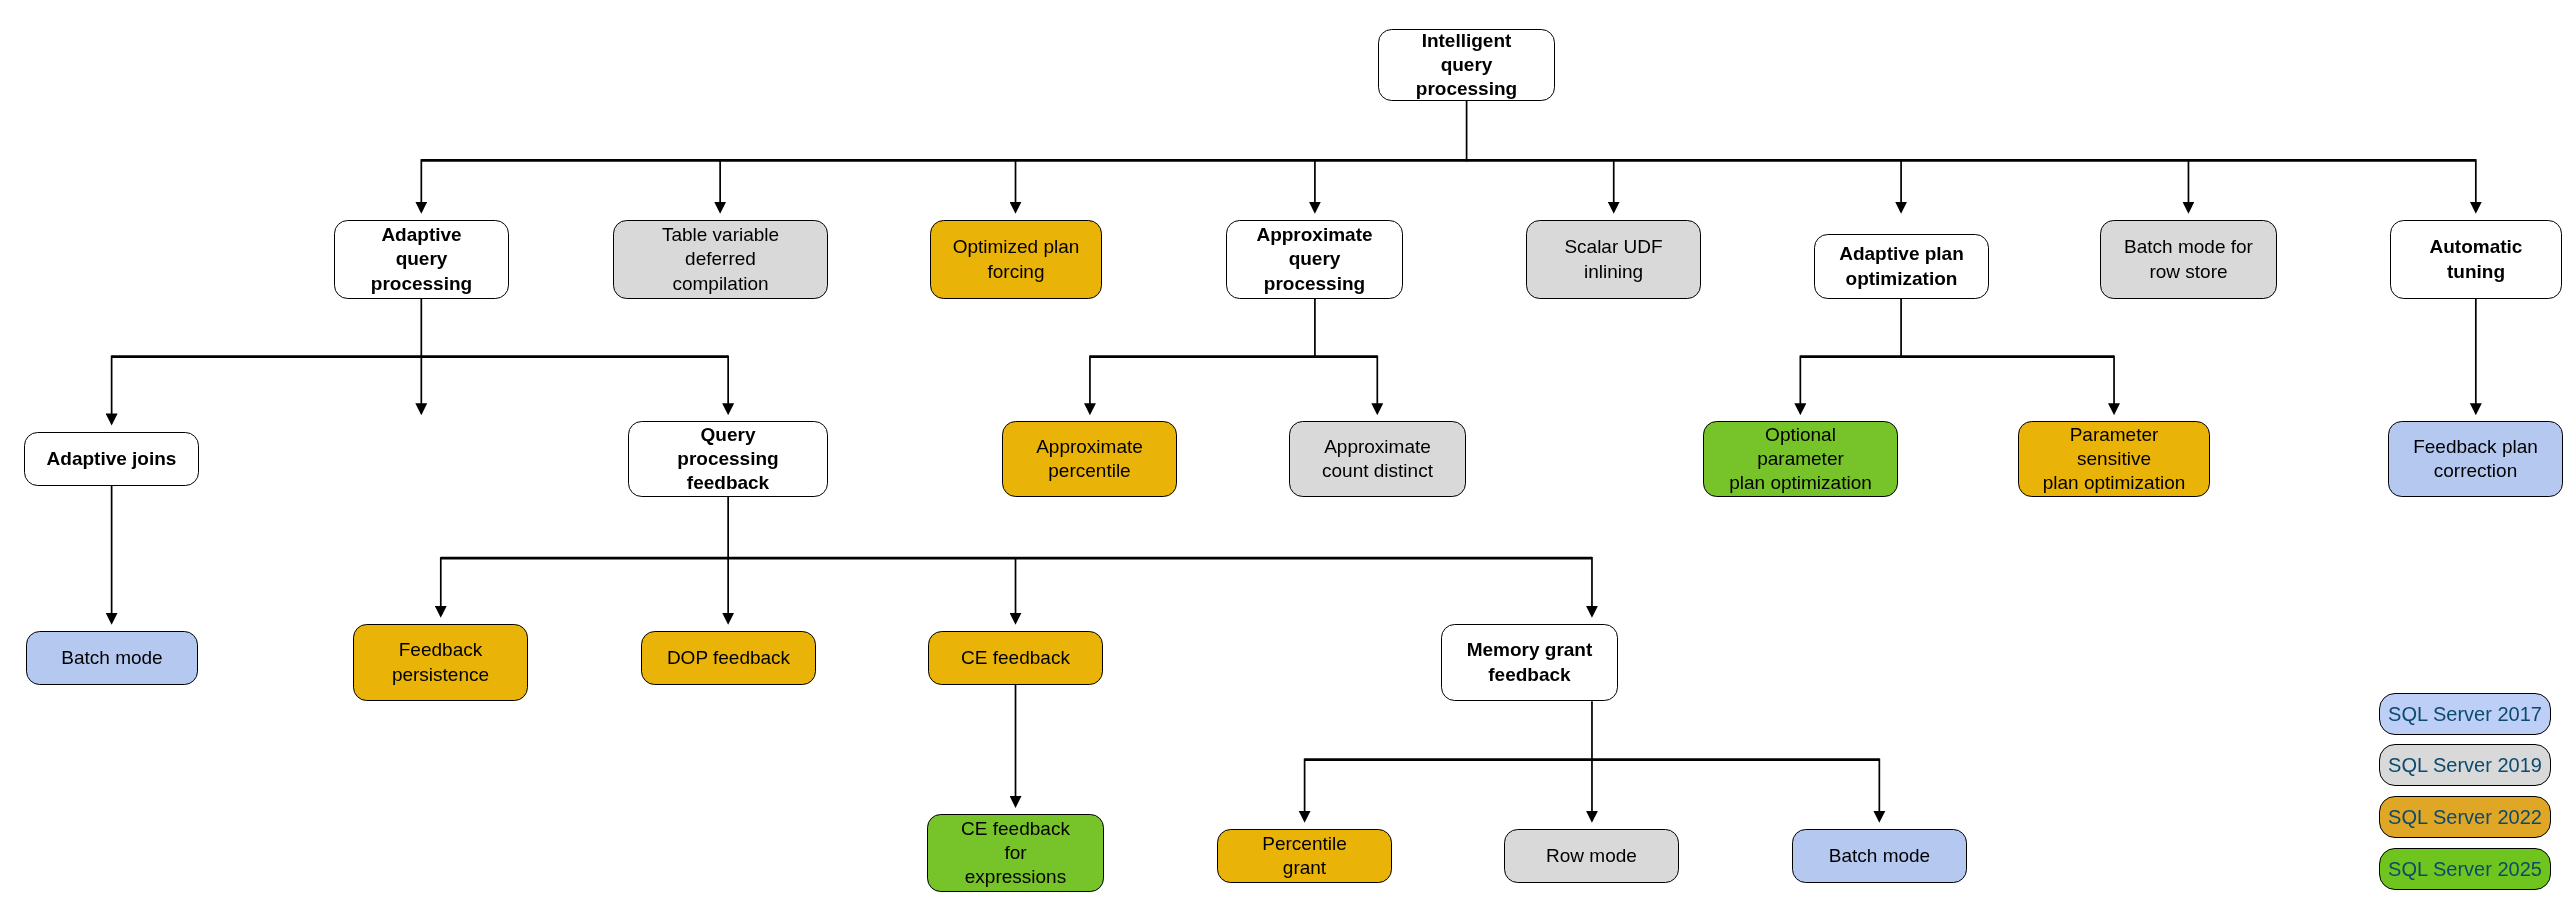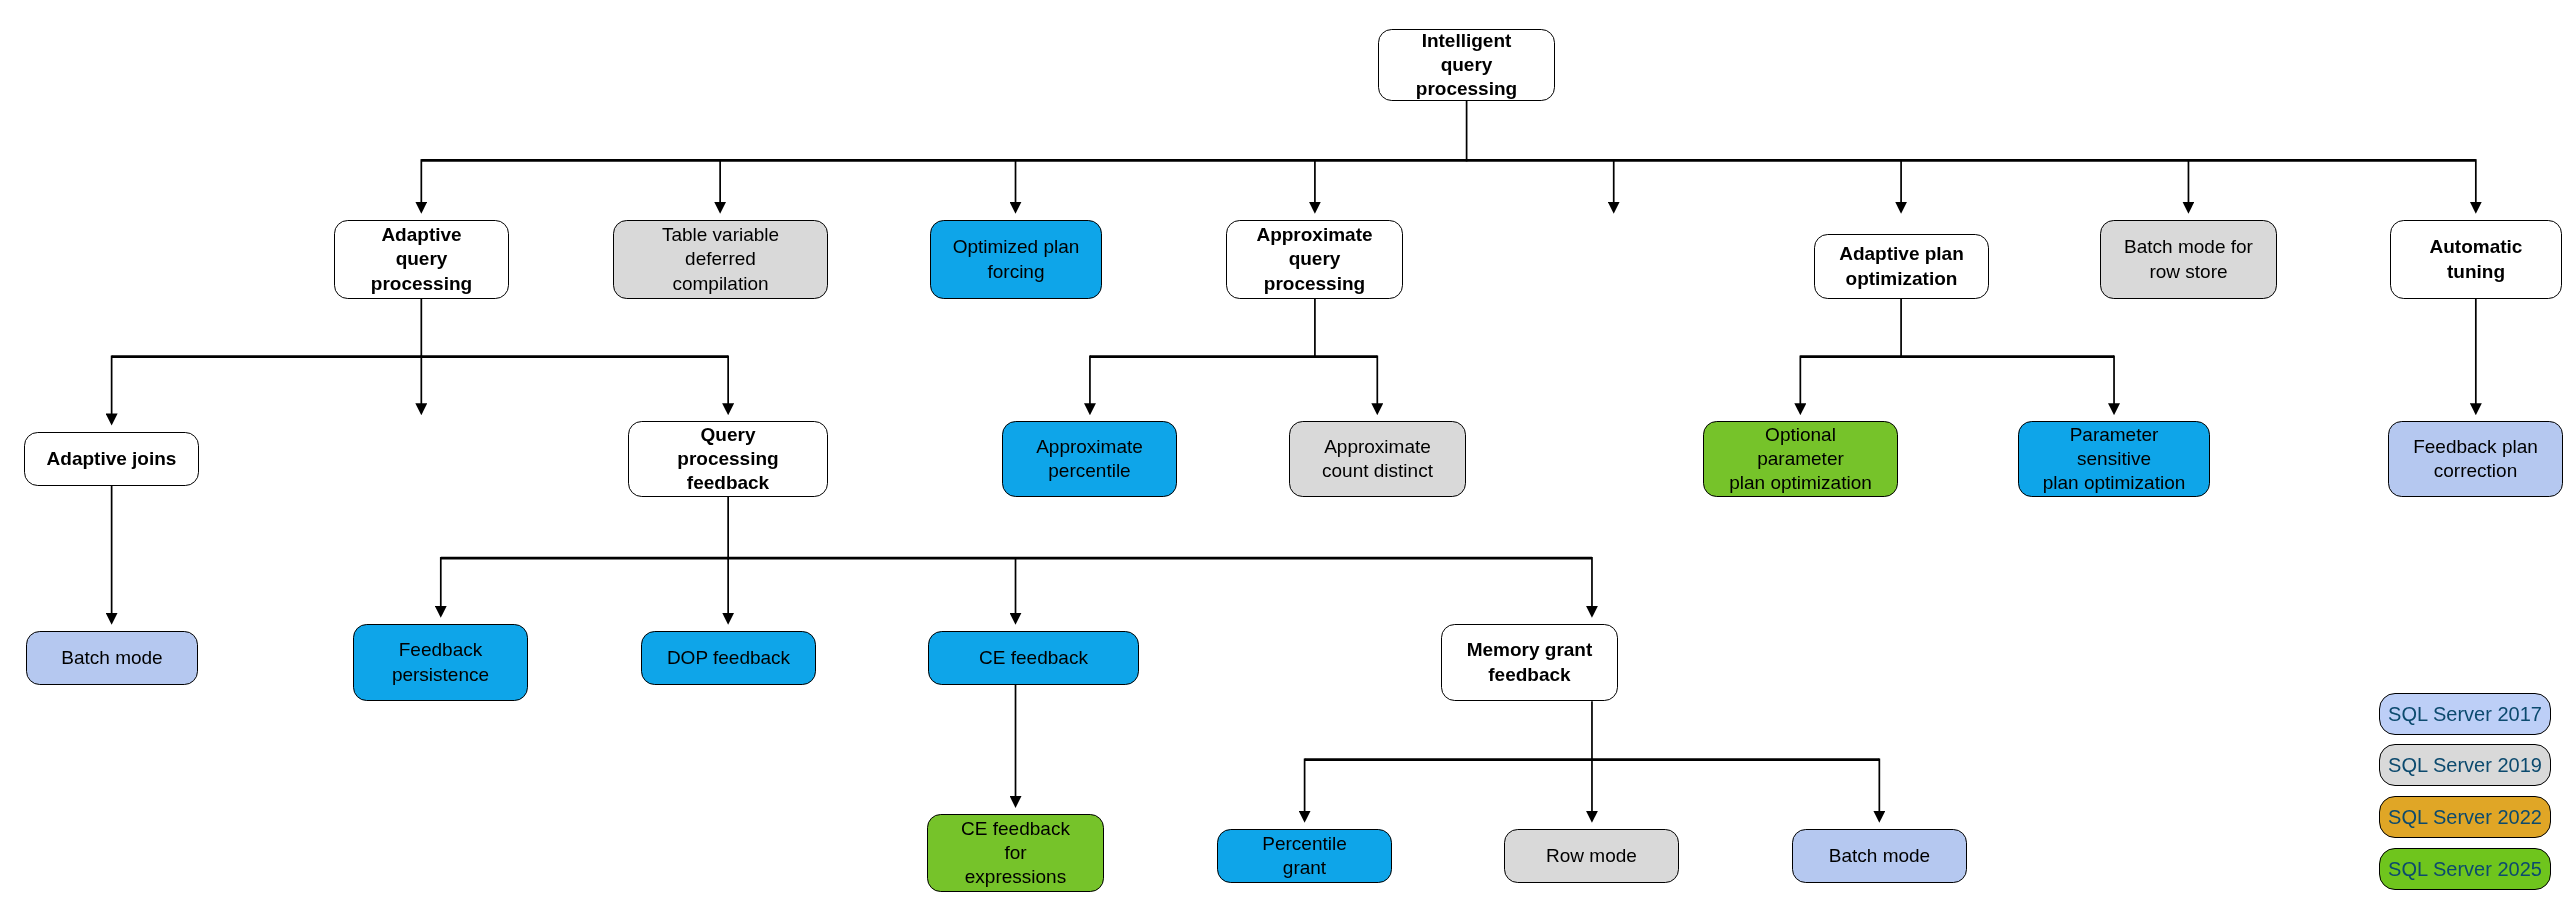--- a/index.html
+++ b/index.html
@@ -27,21 +27,21 @@
     text-align: center;
     white-space: pre-line;
     font-size: 19px;
     line-height: 1.28;
     color: #000000;
     background: #ffffff;
     padding: 0 21px;
   }
   .node.bold { font-weight: 700; }
   .node.gray  { background: #D9D9D9; }
-  .node.gold  { background: #0ea5e9; }
+  .node.gold  { background: #eab308; }
   .node.blue  { background: #B5C8F0; }
   .node.green { background: #76C32A; }
   .legend-item {
     position: absolute;
     box-sizing: border-box;
     border: 1.7px solid #000000;
     border-radius: 16px;
     display: flex;
     align-items: center;
     justify-content: center;
@@ -119,20 +119,22 @@
 processing</div>
 
   <div class="node bold" style="left:334px;  top:220px; width:175px; height:79px;">Adaptive query
 processing</div>
   <div class="node gray" style="left:613px; top:220px; width:215px; height:79px;">Table variable
 deferred compilation</div>
   <div class="node gold" style="left:930px; top:220px; width:172px; height:79px;">Optimized plan
 forcing</div>
   <div class="node bold" style="left:1226px; top:220px; width:177px; height:79px;">Approximate
 query processing</div>
+  <div class="node gray" style="left:1526px; top:220px; width:175px; height:79px;">Scalar UDF
+inlining</div>
   <div class="node bold" style="left:1814px; top:220px; width:175px; height:65px;margin-top:14px;">Adaptive plan
 optimization</div>
   <div class="node gray" style="left:2100px; top:220px; width:177px; height:79px;">Batch mode for
 row store</div>
   <div class="node bold" style="left:2390px; top:220px; width:172px; height:79px;">Automatic
 tuning</div>
 
   <div class="node bold" style="left:24px;   top:432px; width:175px; height:54px;">Adaptive joins</div>
   <div class="node bold" style="left:628px; top:421px; width:200px; height:76px;">Query processing
 feedback</div>
@@ -144,21 +146,21 @@
 plan optimization</div>
   <div class="node gold" style="left:2018px; top:421px; width:192px; height:76px;">Parameter sensitive
 plan optimization</div>
   <div class="node blue" style="left:2388px; top:421px; width:175px; height:76px;">Feedback plan
 correction</div>
 
   <div class="node blue" style="left:26px;   top:631px; width:172px; height:54px;">Batch mode</div>
   <div class="node gold" style="left:353px;  top:624px; width:175px; height:77px;">Feedback
 persistence</div>
   <div class="node gold" style="left:641px; top:631px; width:175px; height:54px;">DOP feedback</div>
-  <div class="node gold" style="left:928px; top:631px; width:211px; height:54px;">CE feedback</div>
+  <div class="node gold" style="left:928px; top:631px; width:175px; height:54px;">CE feedback</div>
   <div class="node bold" style="left:1441px; top:624px; width:177px; height:77px;">Memory grant
 feedback</div>
 
   <div class="node green" style="left:927px; top:814px; width:177px; height:78px;">CE feedback for
 expressions</div>
   <div class="node gold" style="left:1217px; top:829px; width:175px; height:54px;">Percentile grant</div>
   <div class="node gray" style="left:1504px; top:829px; width:175px; height:54px;">Row mode</div>
   <div class="node blue" style="left:1792px; top:829px; width:175px; height:54px;">Batch mode</div>
 
   <div class="legend-item blue" style="left:2379px; top:693px; width:172px; height:42px;">SQL Server 2017</div>

